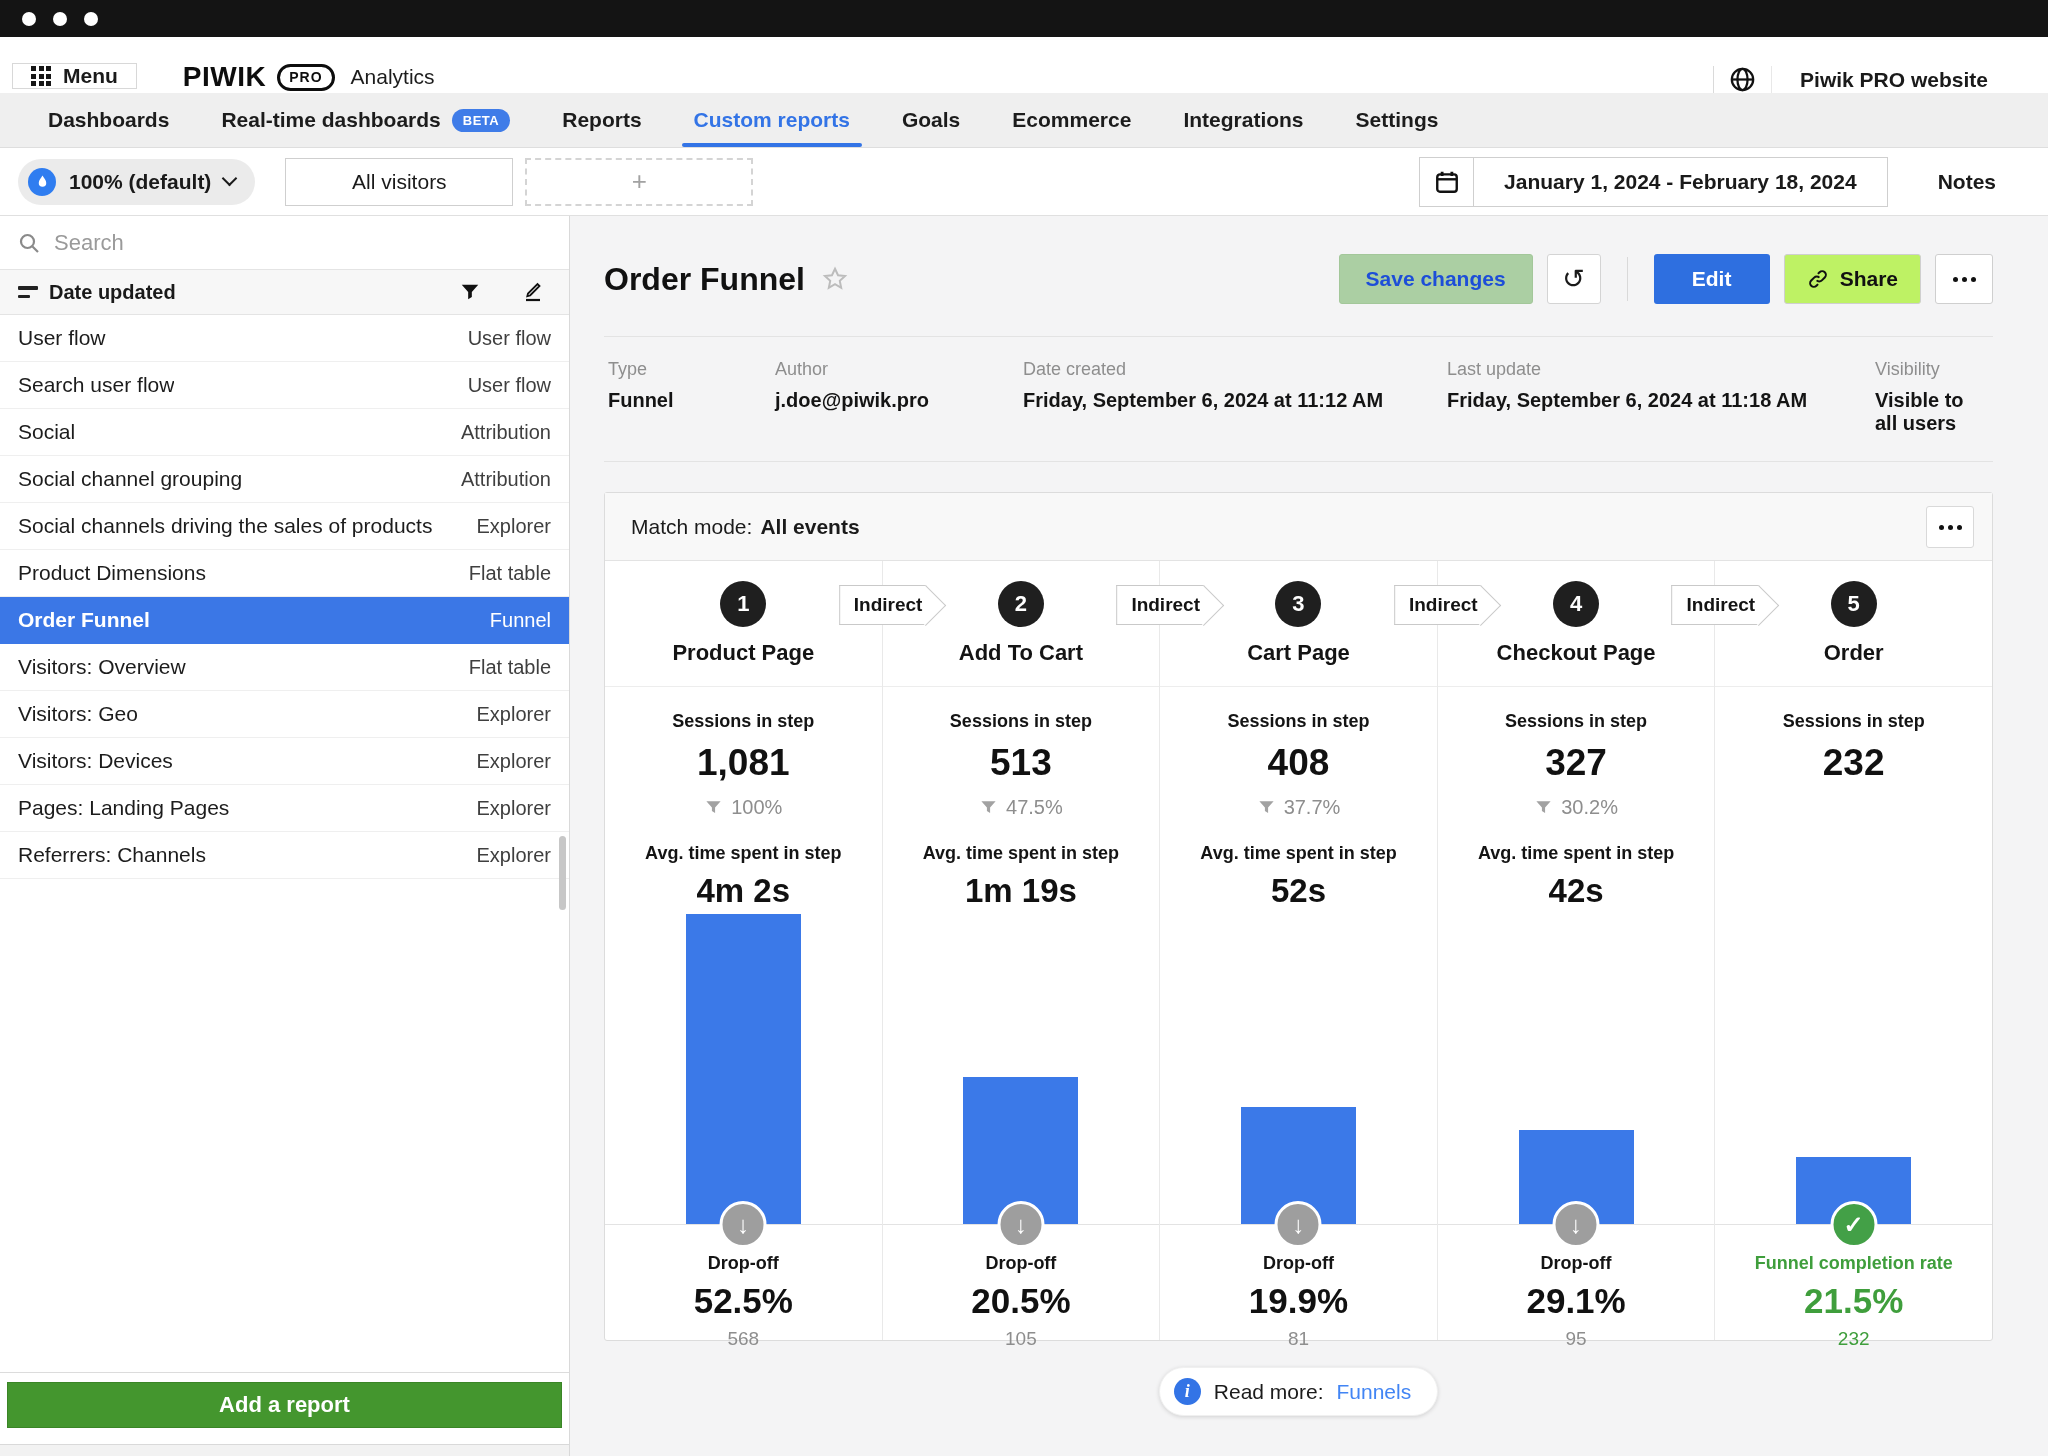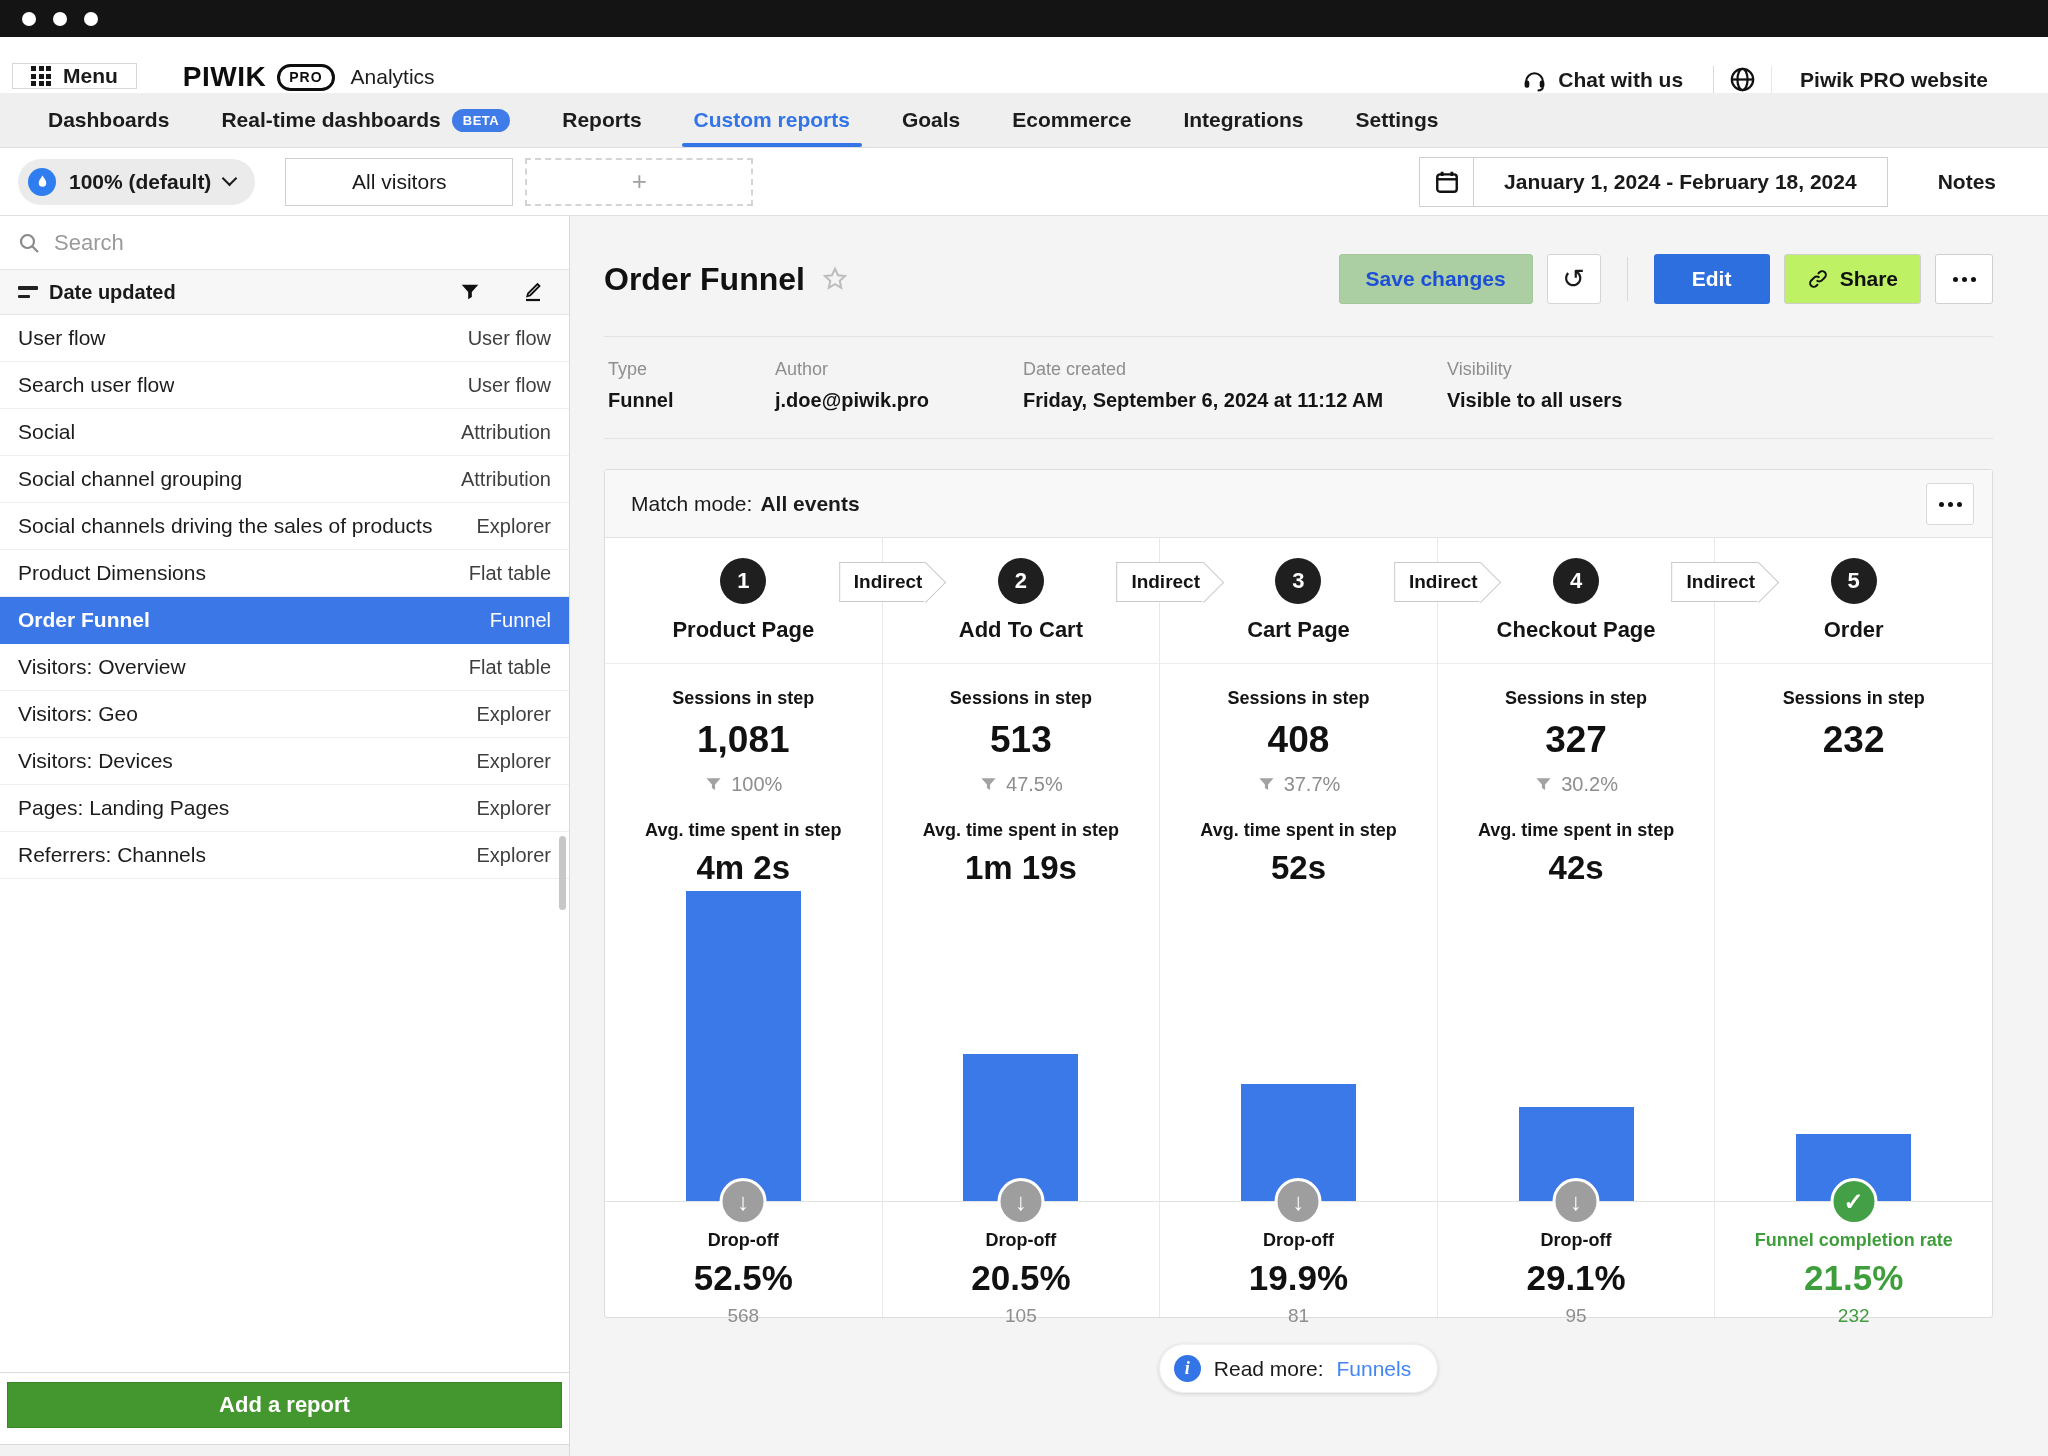--- a/index.html
+++ b/index.html
@@ -152,29 +152,20 @@
           <i></i>
         </span>
       <span class="menu-label">Menu</span>
     </div>
     <div class="brand">
       <span class="brand-piwik">PIWIK</span>
       <span class="brand-pro">PRO</span>
       <span class="brand-product">Analytics</span>
     </div>
     <div class="header-right">
-      <div class="chat-btn">
-        <svg width="25" height="25" viewBox="0 0 24 24">
-            <path d="M4 14a8 8 0 0 1 16 0" fill="none" stroke="#111" stroke-width="2"></path>
-            <rect x="2.5" y="13" width="4.5" height="7" rx="2" fill="#111"></rect>
-            <rect x="17" y="13" width="4.5" height="7" rx="2" fill="#111"></rect>
-            <path d="M20 19.5c0 2-2.5 3-5 3" fill="none" stroke="#111" stroke-width="2"></path>
-          </svg>
-        <span>Chat with us</span>
-      </div>
       <div class="site-cell">
         <svg width="27" height="27" viewBox="0 0 24 24">
             <circle cx="12" cy="12" r="9.5" fill="none" stroke="#111" stroke-width="2"></circle>
             <ellipse cx="12" cy="12" rx="4.5" ry="9.5" fill="none" stroke="#111" stroke-width="2"></ellipse>
             <path d="M2.5 12h19" stroke="#111" stroke-width="2"></path>
           </svg>
       </div>
       <div class="site-label-cell">
         <span>Piwik PRO website</span>
       </div>
@@ -369,20 +360,24 @@
     <div class="m-value">Funnel</div>
   </div>
           <div class="meta-item" style="width: 214px;">
     <div class="m-label">Author</div>
     <div class="m-value">j.doe@piwik.pro</div>
   </div>
           <div class="meta-item" style="width: 390px;">
     <div class="m-label">Date created</div>
     <div class="m-value">Friday, September 6, 2024 at 11:12 AM</div>
   </div>
+          <div class="meta-item" style="width: 394px;">
+    <div class="m-label">Last update</div>
+    <div class="m-value">Friday, September 6, 2024 at 11:18 AM</div>
+  </div>
           <div class="meta-item" style="flex: 1 1 0%;">
     <div class="m-label">Visibility</div>
     <div class="m-value">Visible to all users</div>
   </div>
         </div>
 
       <div class="card">
         <div class="matchbar">
           <span>Match mode:</span>
           <b>All events</b>

